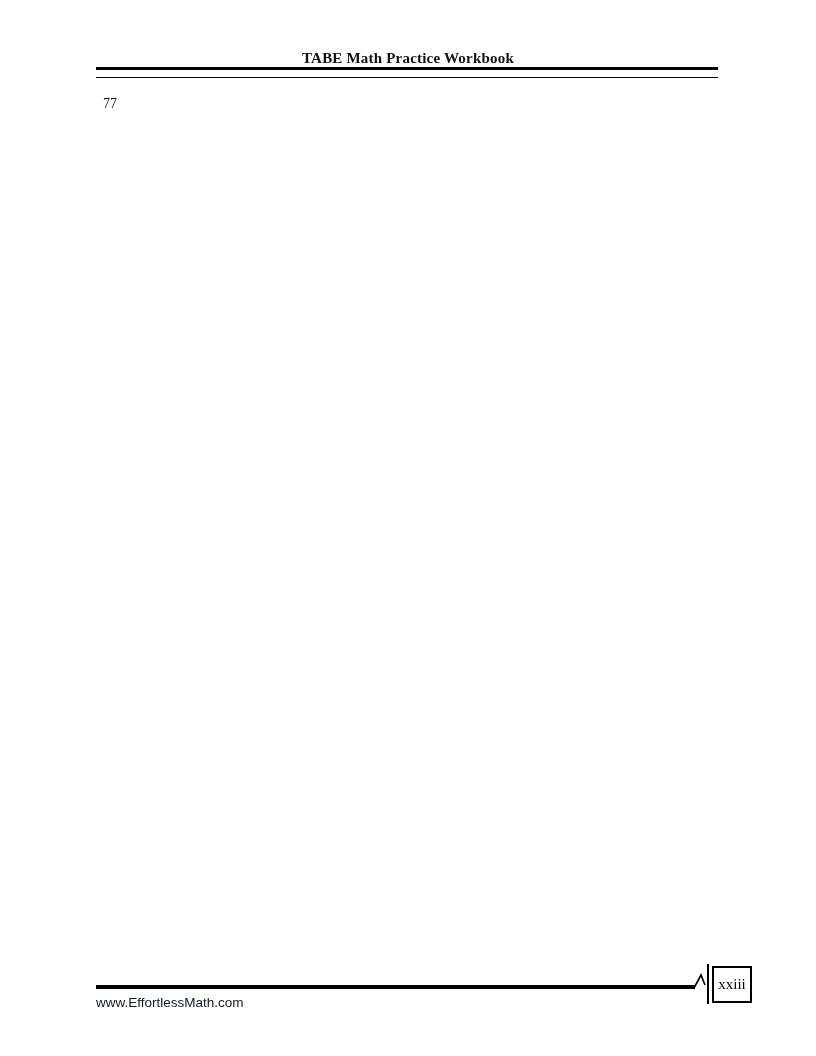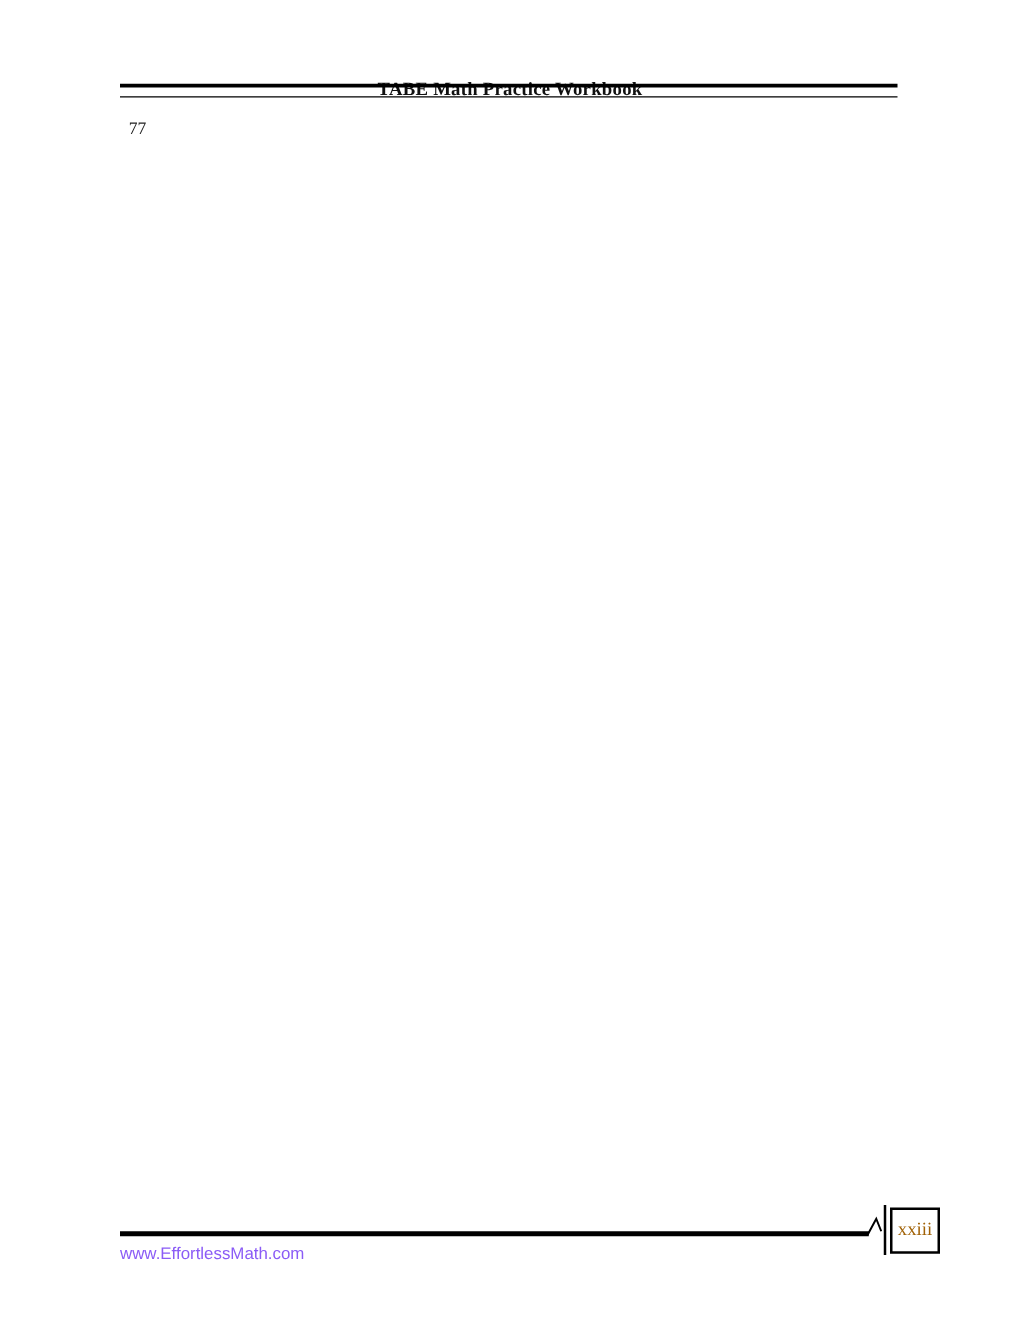--- a/index.html
+++ b/index.html
@@ -7,21 +7,21 @@
     position:relative;
     width:816px; height:1056px;
     margin:0 auto;
     background:#ffffff;
     font-family:"Liberation Serif", serif;
     color:#1a1a1a;
     overflow:hidden;
   }
   
   .header-title {
-    position:absolute; left:0; right:0; top:64px;
+    position:absolute; left:0; right:0; top:50px;
     text-align:center;
     font-family:"Liberation Serif", serif;
     font-weight:bold;
     font-size:15px;
     letter-spacing:.2px;
     color:#111;
   }
   .header-rule {
     position:absolute; left:96px; top:67px;
     width:622px; height:7px;
@@ -62,28 +62,28 @@
     width:2px; height:40px;
     background:#000;
   }
   .pagenum-box {
     position:absolute; left:712px; top:966px;
     width:36px; height:33px;
     border:2px solid #000;
     display:flex; align-items:center; justify-content:center;
     font-family:"Liberation Serif", serif;
     font-size:15px;
-    color:#a16207;
+    color:#000000;
     background:#fff;
   }
   .footer-url {
     position:absolute; left:96px; top:995px;
     font-family:"Liberation Sans", sans-serif;
     font-size:13.5px;
-    color:#8b5cf6;
+    color:#0f172a;
     text-decoration:none;
   }
 </style>
 </head>
 <body>
 
 <div class="page">
 
   <div class="header-title">TABE Math Practice Workbook</div>
 

